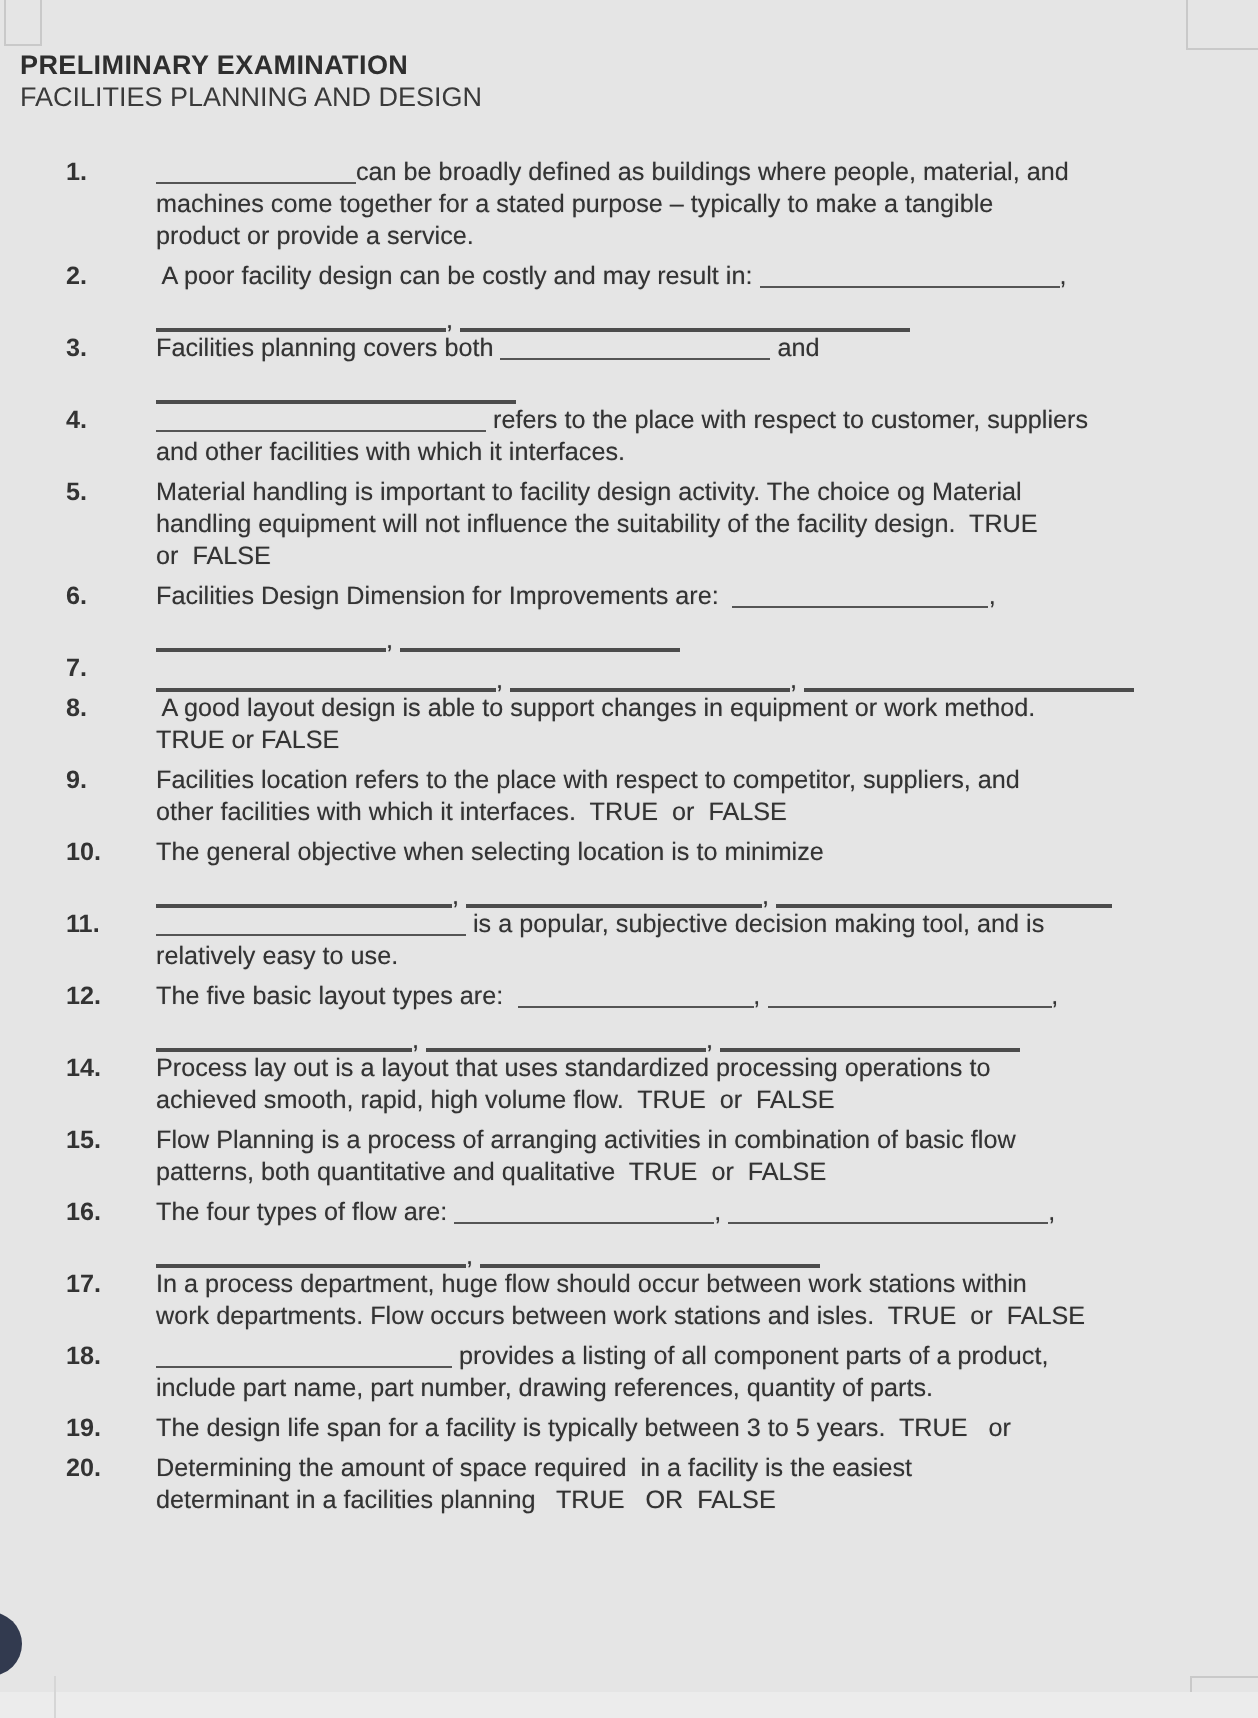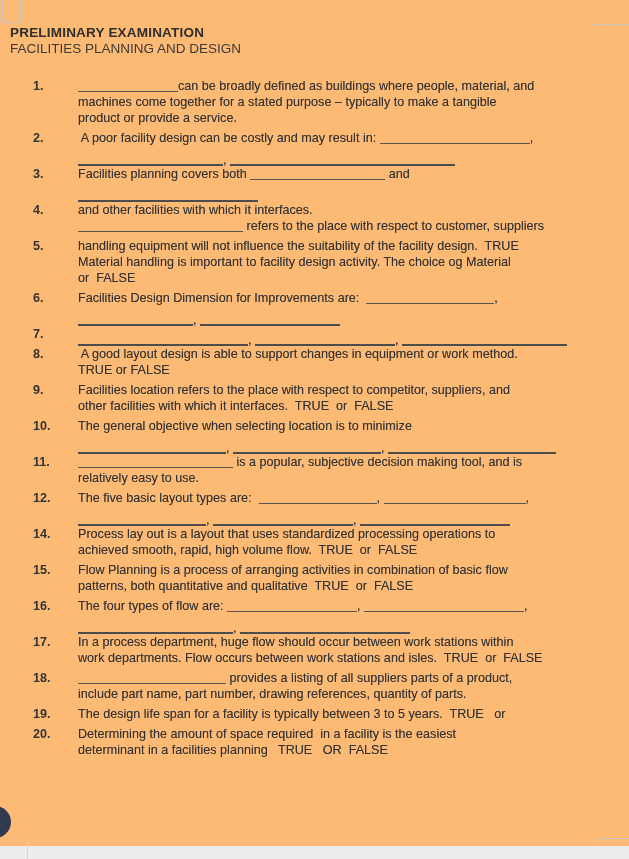--- a/index.html
+++ b/index.html
@@ -1,19 +1,19 @@
 <!DOCTYPE html>
 <html style="--crop: #c9c9c9; --circle: #323a4f;"><head>
 <meta charset="utf-8">
 <style>
   html,body { margin:0; padding:0; background:#fff; }
   .page {
     position:relative;
     width:629px; height:859px;
-    background:#fdba74;
+    background:#e5e5e5;
     overflow:hidden;
     font-family:"Liberation Sans", sans-serif;
     color:#333;
   }
   
   .header { position:absolute; left:10px; top:25px; }
   .header .t1 { font-size:13.5px; line-height:16px; font-weight:700; letter-spacing:.2px; color:#2e2e2e; }
   .header .t2 { font-size:13.5px; line-height:16px; font-weight:400; color:#3a3a3a; }
 
   
@@ -84,29 +84,29 @@
       <div class="q">
         <div class="qnum">3.</div>
         <div class="qbody">
           <div class="line"><span class="txt">Facilities planning covers both </span><span class="blank" style="width: 135px;"></span><span class="txt"> and</span></div>
           <div class="line only-blanks"><span class="blank" style="width: 180px;"></span></div>
         </div>
       </div>
       <div class="q">
         <div class="qnum">4.</div>
         <div class="qbody">
+          <div class="line"><span class="blank" style="width: 165px;"></span><span class="txt"> refers to the place with respect to customer, suppliers</span></div>
           <div class="line"><span class="txt">and other facilities with which it interfaces.</span></div>
-          <div class="line"><span class="blank" style="width: 165px;"></span><span class="txt"> refers to the place with respect to customer, suppliers</span></div>
         </div>
       </div>
       <div class="q">
         <div class="qnum">5.</div>
         <div class="qbody">
+          <div class="line"><span class="txt">Material handling is important to facility design activity. The choice og Material</span></div>
           <div class="line"><span class="txt">handling equipment will not influence the suitability of the facility design.  TRUE</span></div>
-          <div class="line"><span class="txt">Material handling is important to facility design activity. The choice og Material</span></div>
           <div class="line"><span class="txt">or  FALSE</span></div>
         </div>
       </div>
       <div class="q">
         <div class="qnum">6.</div>
         <div class="qbody">
           <div class="line"><span class="txt">Facilities Design Dimension for Improvements are:  </span><span class="blank" style="width: 128px;"></span><span class="txt">,</span></div>
           <div class="line only-blanks"><span class="blank" style="width: 115px;"></span><span class="txt">, </span><span class="blank" style="width: 140px;"></span></div>
         </div>
       </div>
@@ -175,21 +175,21 @@
       <div class="q">
         <div class="qnum">17.</div>
         <div class="qbody">
           <div class="line"><span class="txt">In a process department, huge flow should occur between work stations within</span></div>
           <div class="line"><span class="txt">work departments. Flow occurs between work stations and isles.  TRUE  or  FALSE</span></div>
         </div>
       </div>
       <div class="q">
         <div class="qnum">18.</div>
         <div class="qbody">
-          <div class="line"><span class="blank" style="width: 148px;"></span><span class="txt"> provides a listing of all suppliers parts of a product,</span></div>
+          <div class="line"><span class="blank" style="width: 148px;"></span><span class="txt"> provides a listing of all component parts of a product,</span></div>
           <div class="line"><span class="txt">include part name, part number, drawing references, quantity of parts.</span></div>
         </div>
       </div>
       <div class="q">
         <div class="qnum">19.</div>
         <div class="qbody">
           <div class="line"><span class="txt">The design life span for a facility is typically between 3 to 5 years.  TRUE   or</span></div>
         </div>
       </div>
       <div class="q">

